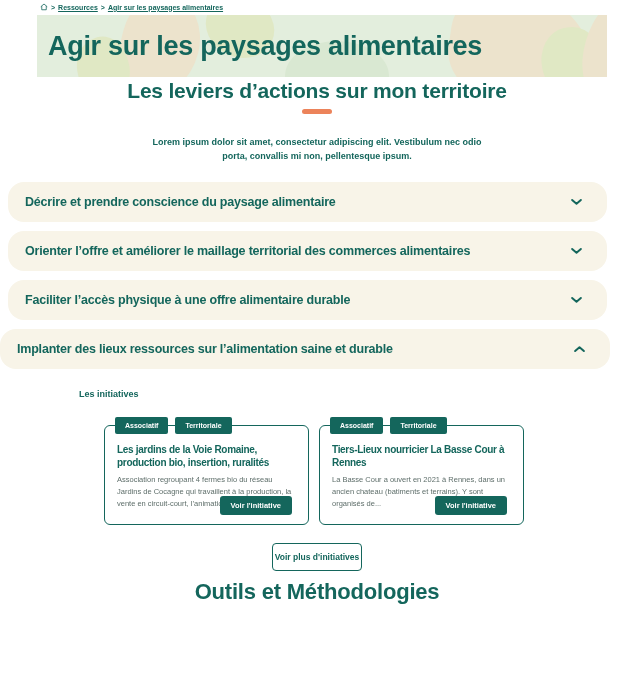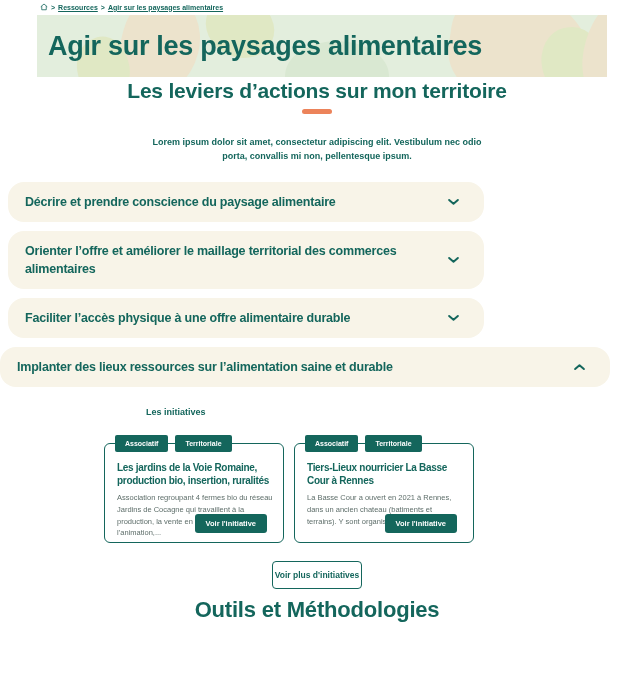--- a/index.html
+++ b/index.html
@@ -47,38 +47,38 @@
   
   .section-head { margin-top:2px; text-align:center; font-size:21px; font-weight:bold; letter-spacing:-0.2px; }
   .accent-bar { width:30px; height:5px; background:#EC835A; border-radius:3px; margin:6px auto 0; }
   .intro { margin-top:21px; text-align:center; font-size:9px; font-weight:bold; line-height:1.6; }
 
   
   .acc-list { margin-top:18px; }
   .acc {
     position:relative;
     margin:0 0 9px 8px;
-    width:476px;
+    width:599px;
     background:#F8F4E8;
     border-radius:16px;
     padding:11px 60px 11px 17px;
     font-size:12.5px; font-weight:bold; letter-spacing:-0.2px; line-height:1.45;
     cursor:pointer;
   }
   .acc.expanded { margin-left:0; width:610px; padding-left:17px; margin-bottom:0; }
   .chev { position:absolute; right:23px; top:50%; margin-top:-7px; width:15px; height:14px; }
   .chev path { fill:none; stroke:#14665C; stroke-width:3.4; stroke-linecap:round; stroke-linejoin:round; }
   .chev.up { transform:rotate(180deg); }
 
   
-  .initiatives-label { margin:20px 0 0 108px; font-size:9px; font-weight:bold;padding-left:38px; }
+  .initiatives-label { margin:20px 0 0 41px; font-size:9px; font-weight:bold;padding-left:38px; }
   .cards { display:flex; gap:10px; margin:26px 0 0 104px; }
   .card {
     position:relative;
-    width:180px; height:100px;
+    width:205px; height:100px;
     background:#fff;
     border:1.5px solid #14665C;
     border-radius:6px;
     padding:12px 6px 10px 12px;
   }
   .tags { position:absolute; top:-9px; left:10px; display:flex; gap:7px; }
   .tag {
     background:#14665C; color:#fff;
     font-size:7px; font-weight:bold;
     padding:5px 10px; border-radius:2px;

